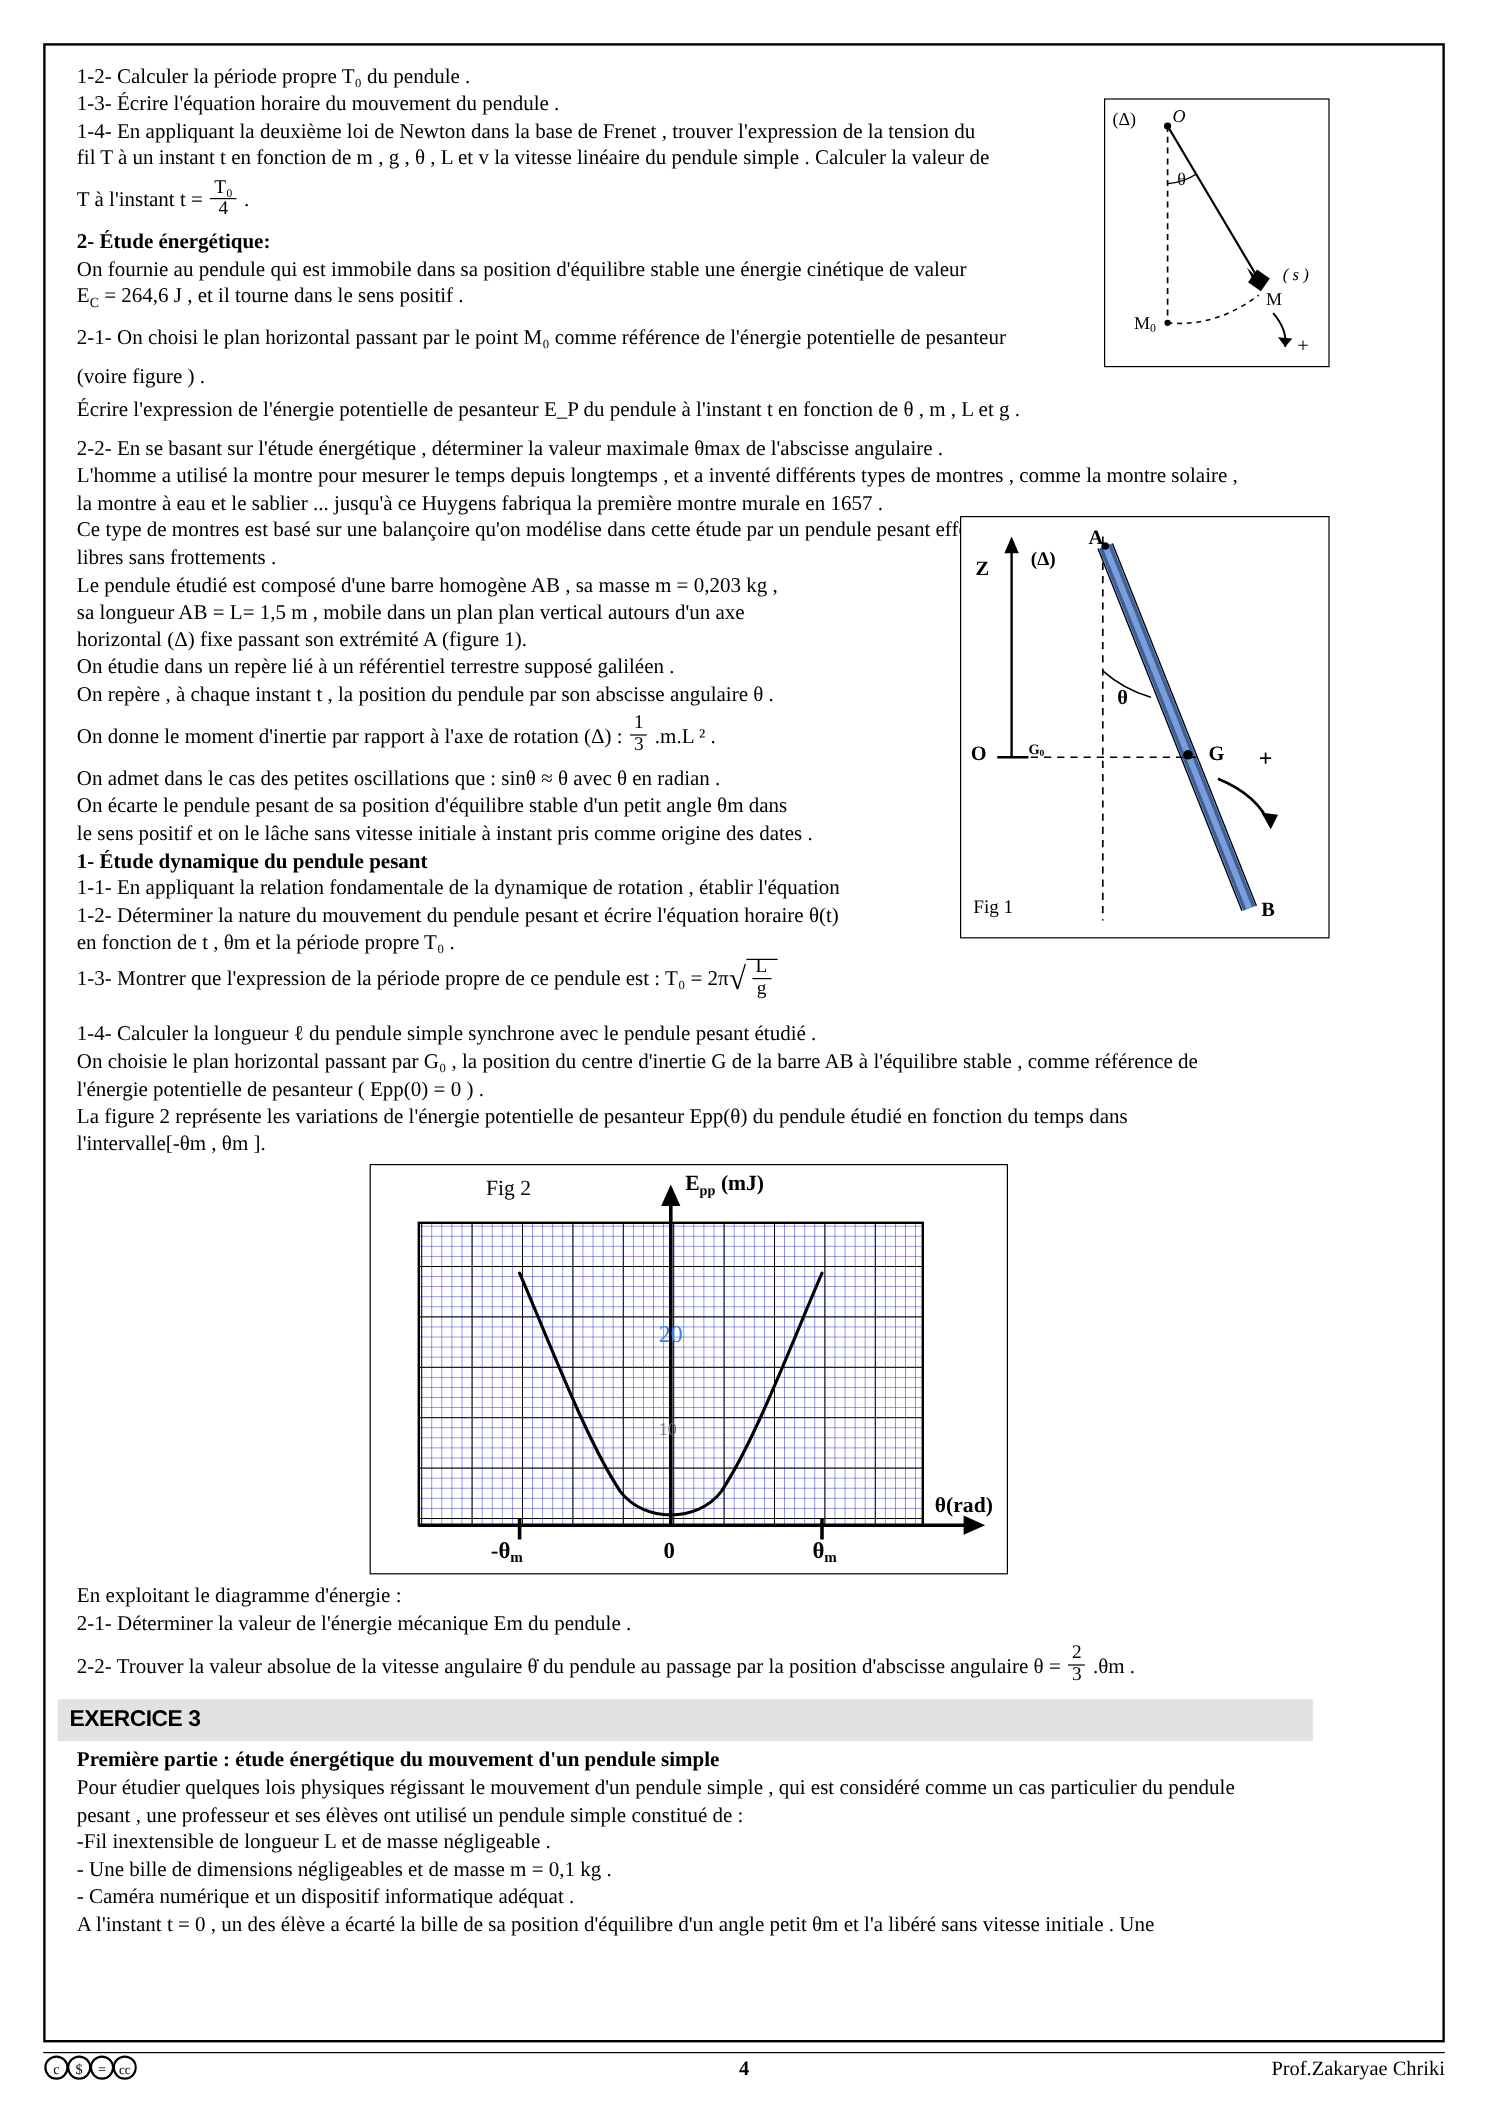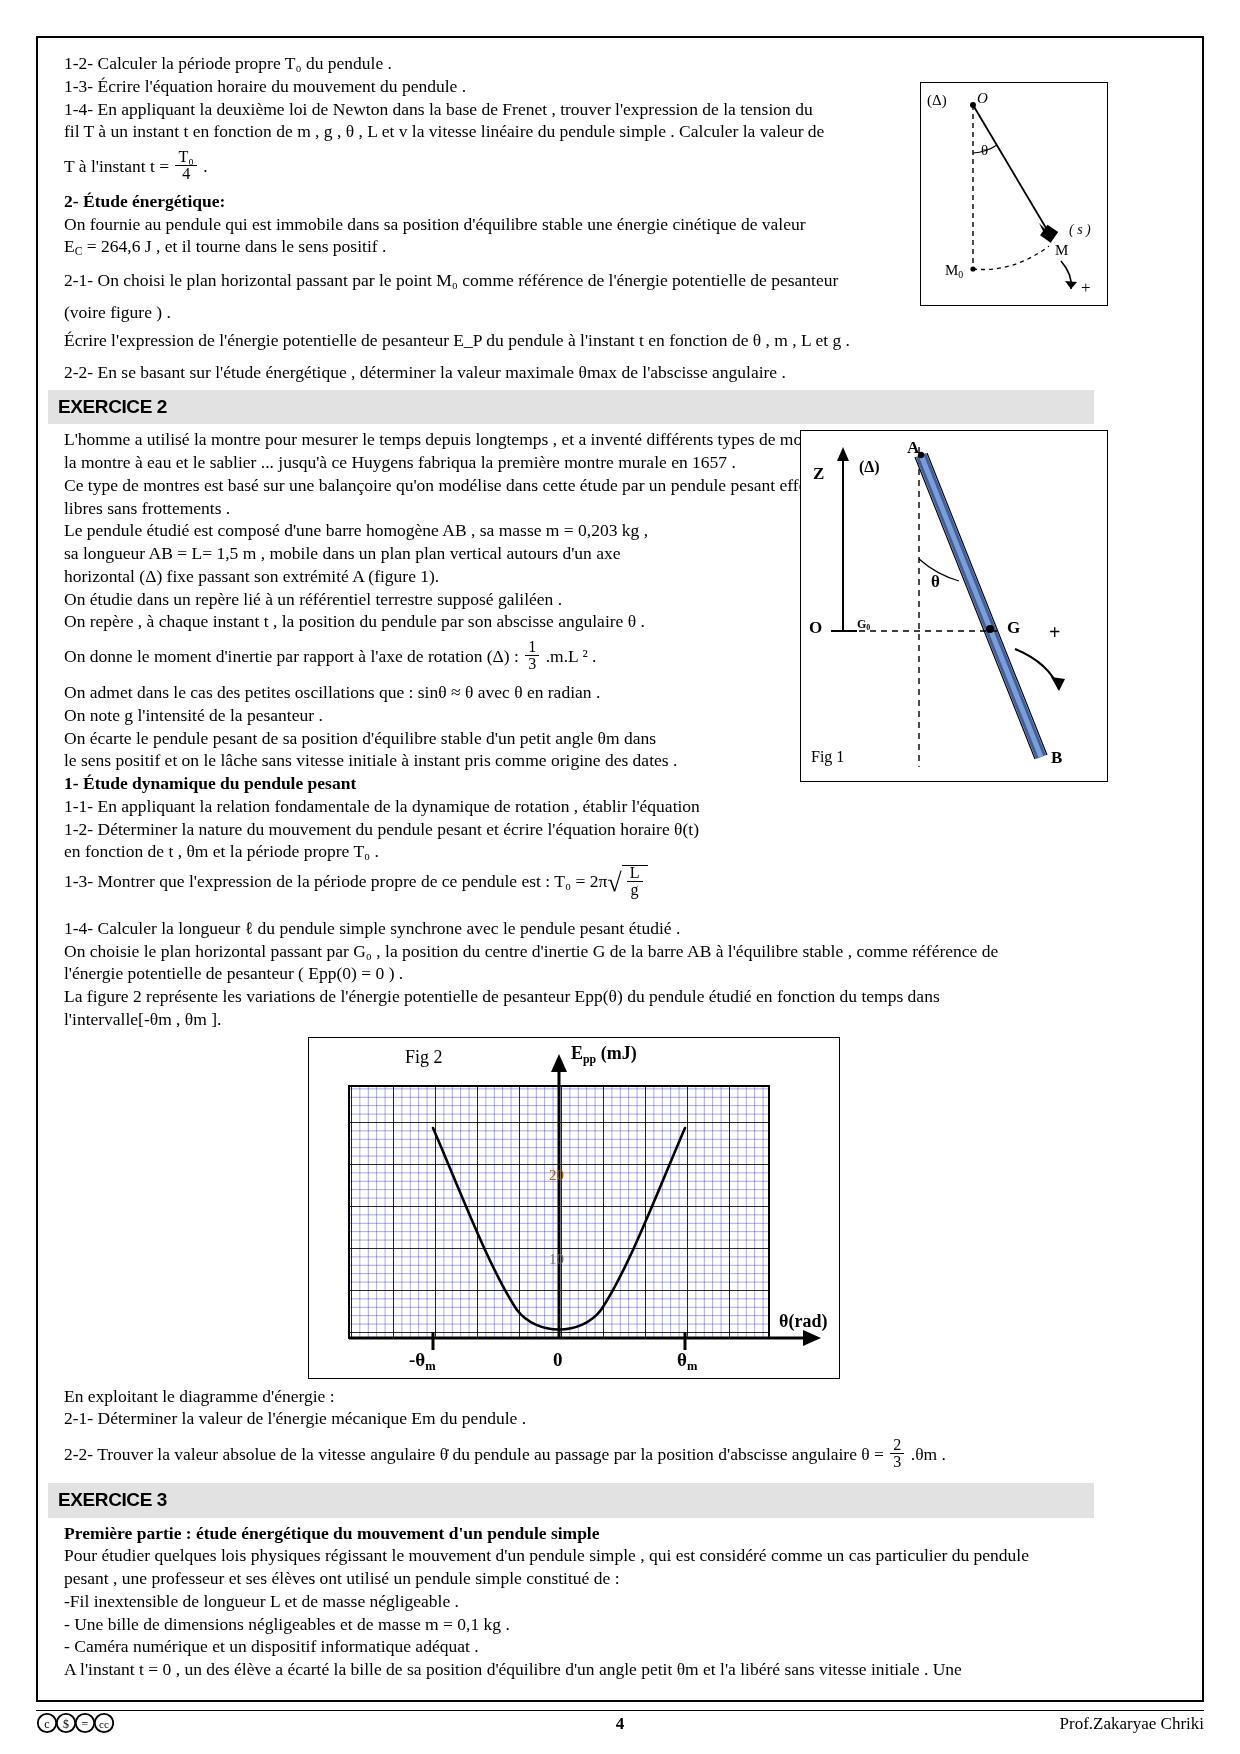--- a/index.html
+++ b/index.html
@@ -130,21 +130,20 @@
       </svg>
       <span class="lbl" style="left:6px;top:8px;font-size:15px;">(Δ)</span>
       <span class="lbl" style="left:56px;top:6px;font-size:15px;font-style:italic;">O</span>
       <span class="lbl" style="left:60px;top:58px;font-size:15px;">θ</span>
       <span class="lbl" style="left:148px;top:138px;font-size:14px;font-style:italic;">( s )</span>
       <span class="lbl" style="left:24px;top:178px;font-size:15px;"><span>M</span><sub>0</sub></span>
       <span class="lbl" style="left:134px;top:158px;font-size:15px;">M</span>
       <span class="lbl" style="left:160px;top:194px;font-size:17px;">+</span>
     </div>
 
-    <div class="exercise-bar" style="margin-left:-16px;margin-right:-14px;width:1036px;">EXERCICE 2</div>
 
     <div style="position:relative;">
       <div class="ln"> L'homme a utilisé la montre pour mesurer le temps depuis longtemps , et a inventé différents types de montres , comme la montre solaire ,</div>
       <div class="ln">la montre à eau et le sablier ... jusqu'à ce Huygens fabriqua la première montre murale en 1657 .</div>
       <div class="ln">Ce type de montres est basé sur une balançoire qu'on modélise dans cette étude par un pendule pesant effectuant des petites oscillations</div>
       <div class="ln">libres sans frottements .</div>
       <div class="ln">Le pendule étudié est composé d'une barre homogène AB , sa masse m = 0,203 kg ,</div>
       <div class="ln">sa longueur AB = L= 1,5 m , mobile dans un plan plan vertical autours d'un axe</div>
       <div class="ln">horizontal (Δ) fixe passant son extrémité A (figure 1).</div>
       <div class="ln">On étudie dans un repère lié à un référentiel terrestre supposé galiléen .</div>
@@ -153,21 +152,20 @@
       <div class="ln" style="margin-top:8px;">
         <span>On donne le moment d'inertie par rapport à l'axe de rotation (Δ) :</span>
         <span class="frac">
           <span class="num">1</span>
           <span class="den">3</span>
         </span>
         <span>.m.L ² .</span>
       </div>
 
       <div class="ln" style="margin-top:6px;">On admet dans le cas des petites oscillations que : sinθ ≈ θ avec θ en radian .</div>
-      <div class="ln">On note g l'intensité de la pesanteur .</div>
       <div class="ln">On écarte le pendule pesant de sa position d'équilibre stable d'un petit angle θm dans</div>
       <div class="ln">le sens positif  et on le lâche sans vitesse initiale à instant pris comme origine des dates .</div>
       <div class="ln bold">1- Étude dynamique du pendule pesant</div>
       <div class="ln">1-1- En appliquant la relation fondamentale de la dynamique de rotation , établir l'équation</div>
       <div class="ln">1-2- Déterminer la nature du mouvement du pendule pesant et écrire l'équation horaire θ(t)</div>
       <div class="ln">en fonction de t , θm et la période propre T₀ .</div>
 
       <div class="ln" style="margin-top:2px;">
         <span>1-3- Montrer que l'expression de la période propre de ce pendule est : T₀ = 2π</span><span class="sqrt"><span class="radsym">√</span><span class="rad"><span class="frac"><span class="num">L</span><span class="den">g</span></span></span></span>
       </div>
@@ -242,21 +240,21 @@
         <polygon points="512,300 494,292 494,308" fill="#000"></polygon>
 
         <line x1="124" y1="294" x2="124" y2="312" stroke="#000" stroke-width="3"></line>
         <line x1="376" y1="294" x2="376" y2="312" stroke="#000" stroke-width="3"></line>
 
         <path d="M124,90 C 150,150 180,230 208,272 C 228,298 272,298 292,272 C 320,230 350,150 376,90" fill="none" stroke="#000" stroke-width="2.6" stroke-linecap="round"></path>
       </svg>
       <span class="lbl" style="left:96px;top:8px;font-size:18px;">Fig 2</span>
       <span class="lbl bold" style="left:262px;top:4px;font-size:18px;">E<sub>pp</sub> (mJ)</span>
       <span class="lbl bold" style="left:470px;top:272px;font-size:18px;">θ(rad)</span>
-      <span class="lbl" style="left:240px;top:128px;font-size:15px;color:#a16207;">20</span>
+      <span class="lbl" style="left:240px;top:128px;font-size:20px;color:#3b82f6;">20</span>
       <span class="lbl" style="left:240px;top:212px;font-size:15px;color:#737373;">10</span>
       <span class="lbl bold" style="left:100px;top:310px;font-size:19px;">-θ<sub>m</sub></span>
       <span class="lbl bold" style="left:244px;top:310px;font-size:19px;">0</span>
       <span class="lbl bold" style="left:368px;top:310px;font-size:19px;">θ<sub>m</sub></span>
     </div>
 
     <div style="margin-top:6px;">
       <div class="ln">En exploitant le diagramme d'énergie :</div>
       <div class="ln">2-1- Déterminer la valeur de l'énergie mécanique Em du pendule .</div>
       <div class="ln" style="margin-top:9px;">

